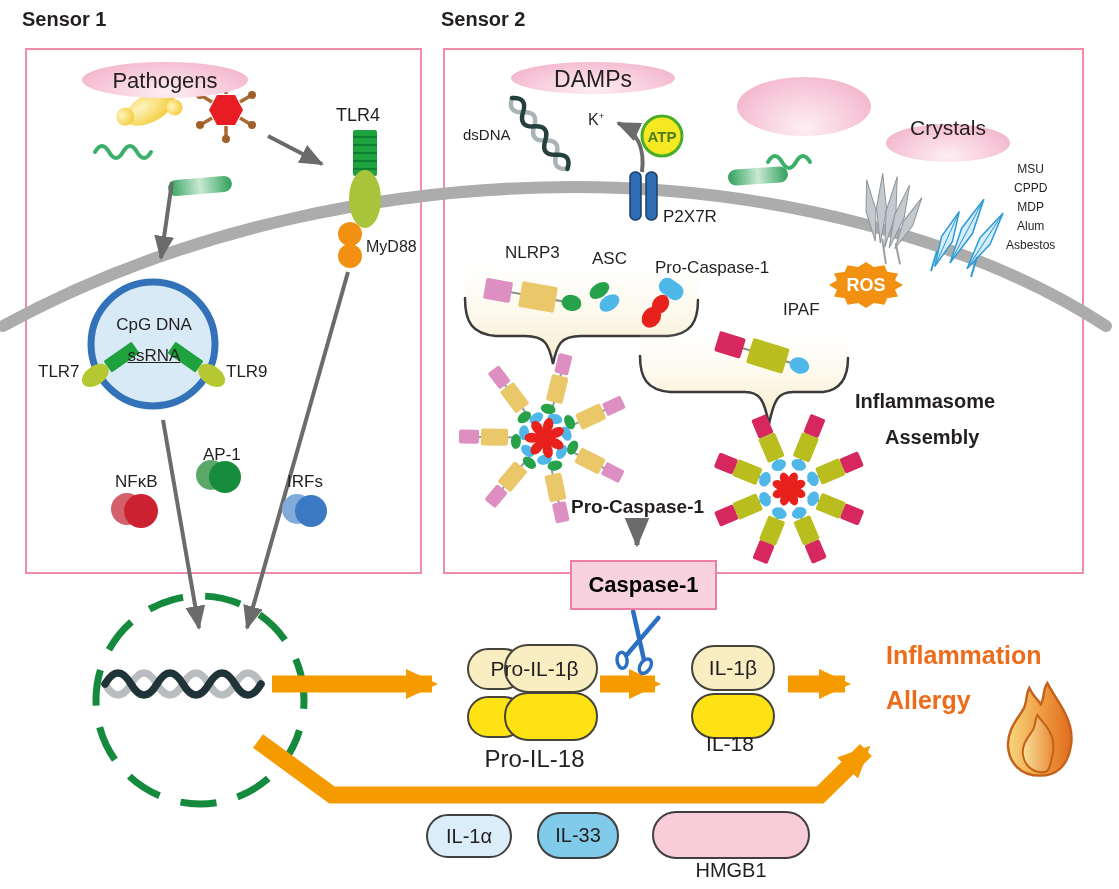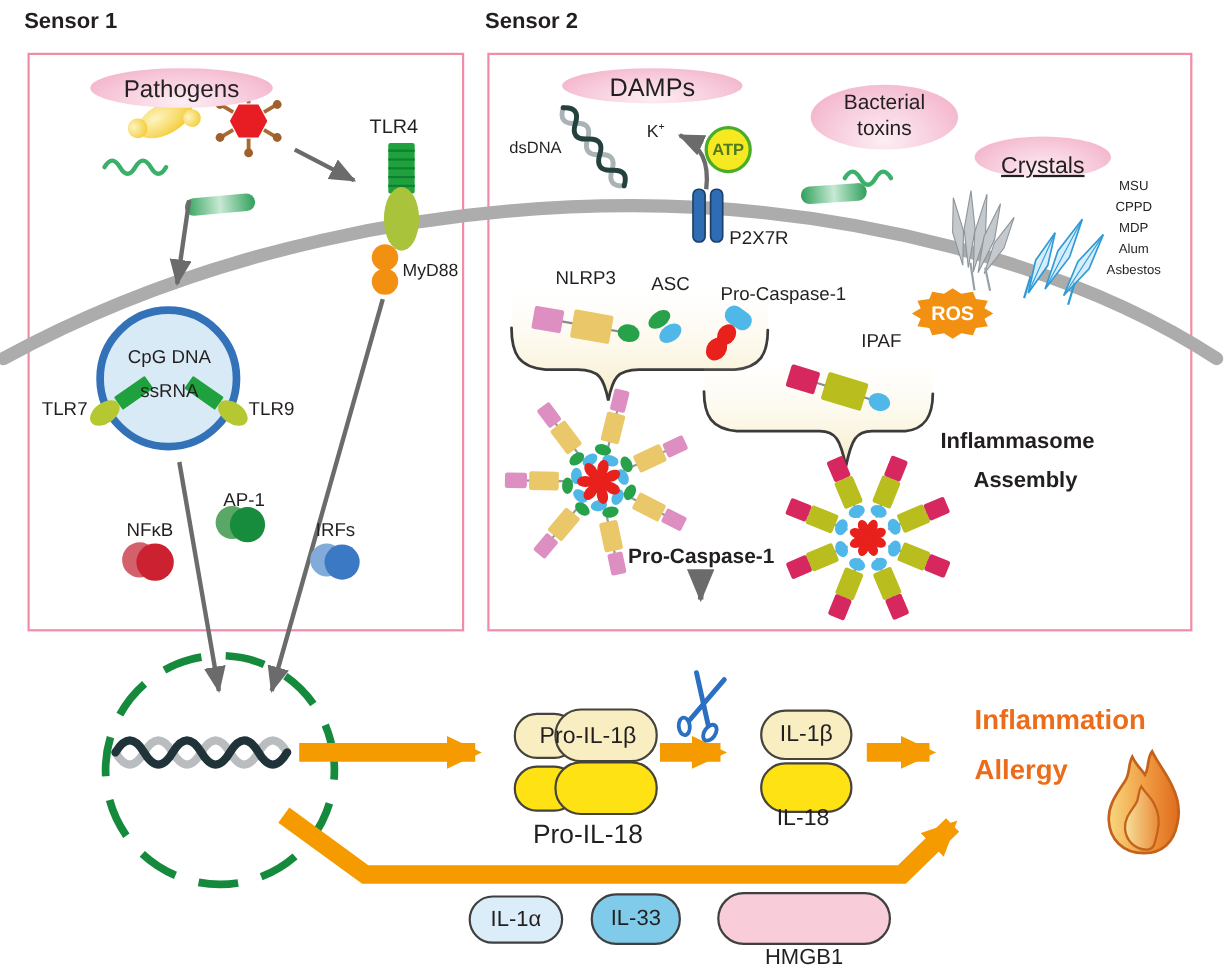--- a/index.html
+++ b/index.html
@@ -309,44 +309,44 @@
       <path d="M0,52 C-24,52 -38,36 -39,16 C-40,-2 -30,-14 -21,-28 C-15,-37 -18,-46 -13,-55 C-9,-46 -3,-41 1,-35 C6,-43 3,-53 9,-61 C16,-47 25,-36 31,-23 C38,-9 40,6 37,19 C33,40 20,52 0,52 Z" fill="url(#gFlame)" stroke="#c4611a" stroke-width="3"></path>
       <path d="M3,48 C-10,48 -20,38 -21,25 C-22,14 -15,6 -9,-3 C-5,-9 -7,-16 -3,-22 C1,-15 7,-11 11,-3 C16,6 18,16 15,28 C12,42 11,48 3,48 Z" fill="url(#gFlame2)" stroke="#c4611a" stroke-width="2.5"></path>
     </g>
   </svg>
 
   <div class="ell" style="left:82px;top:62px;width:166px;height:36px;"></div>
   <div class="ell" style="left:511px;top:62px;width:164px;height:32px;"></div>
   <div class="ell" style="left:737px;top:77px;width:134px;height:59px;"></div>
   <div class="ell" style="left:886px;top:124px;width:124px;height:38px;"></div>
 
+  <div class="caspbox">
+    <span class="b" style="font-size:22px;">Caspase-1</span>
+  </div>
 
   <div class="lbl b" style="left:22px;top:8px;font-size:20px;">Sensor 1</div>
   <div class="lbl b" style="left:441px;top:8px;font-size:20px;">Sensor 2</div>
 
   <div class="lbl c" style="left:82px;top:68px;width:166px;font-size:22px;">Pathogens</div>
   <div class="lbl" style="left:336px;top:105px;font-size:18px;">TLR4</div>
   <div class="lbl" style="left:366px;top:238px;font-size:16px;">MyD88</div>
   <div class="lbl c" style="left:95px;top:315px;width:118px;font-size:17px;">CpG DNA</div>
-  <div class="lbl c" style="left:95px;top:346px;width:118px;font-size:17px;">ssRNA</div>
+  <div class="lbl c" style="left:95px;top:346px;width:118px;font-size:17px;text-decoration:underline;">ssRNA</div>
   <div class="lbl" style="left:38px;top:362px;font-size:17px;">TLR7</div>
   <div class="lbl" style="left:226px;top:362px;font-size:17px;">TLR9</div>
   <div class="lbl" style="left:115px;top:472px;font-size:17px;">NFκB</div>
   <div class="lbl" style="left:203px;top:445px;font-size:17px;">AP-1</div>
   <div class="lbl" style="left:287px;top:472px;font-size:17px;">IRFs</div>
 
   <div class="lbl c" style="left:511px;top:66px;width:164px;font-size:23px;">DAMPs</div>
   <div class="lbl" style="left:463px;top:126px;font-size:15px;">dsDNA</div>
   <div class="lbl" style="left:588px;top:110px;font-size:16px;"><span>K</span><sup>+</sup></div>
   <div class="lbl b c" style="left:642px;top:128px;width:40px;font-size:15px;color:#4b7a1f;">ATP</div>
   <div class="lbl" style="left:663px;top:207px;font-size:17px;">P2X7R</div>
-  <div class="lbl c" style="left:737px;top:82px;width:134px;font-size:19px;line-height:24px;">
-    <span>Bacterial</span><br><span>toxins</span>
-  </div>
-  <div class="lbl c" style="left:886px;top:139px;width:124px;font-size:21px;text-decoration:underline;">Crystals</div>
+  <div class="lbl c" style="left:886px;top:116px;width:124px;font-size:21px;">Crystals</div>
   <div class="lbl" style="left:1006px;top:160px;font-size:12px;line-height:19px;">
     <span>MSU</span><br>
     <span>CPPD</span><br>
     <span>MDP</span><br>
     <span>Alum</span><br>
     <span>Asbestos</span>
   </div>
   <div class="lbl b c white" style="left:838px;top:275px;width:56px;font-size:18px;">ROS</div>
   <div class="lbl" style="left:505px;top:243px;font-size:17px;">NLRP3</div>
   <div class="lbl" style="left:592px;top:249px;font-size:17px;">ASC</div>

